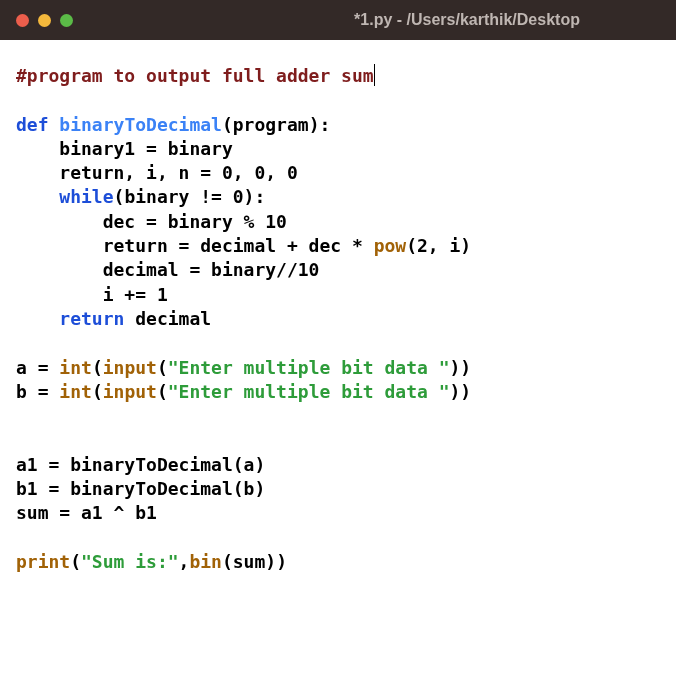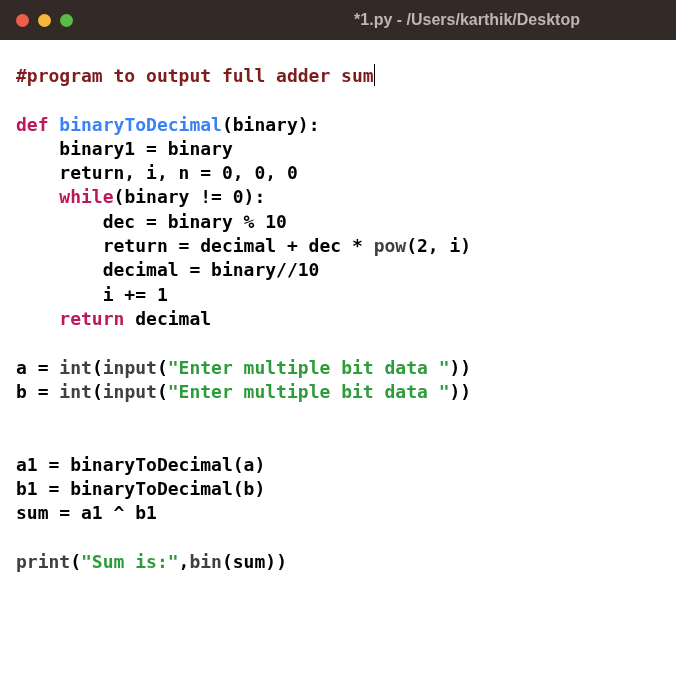--- a/index.html
+++ b/index.html
@@ -46,23 +46,23 @@
       margin-left: 28px;
     }
     .editor {
       padding: 24px 16px 16px 16px;
       white-space: pre;
       line-height: 1.35;
       font-weight: 600;
       color: #000;
     }
     .c-comment { color: #7f1d1d; }
-    .c-kw { color: #be185d; }
+    .c-kw { color: #1d4ed8; }
     .c-def { color: #3b82f6; }
-    .c-builtin { color: #404040; }
+    .c-builtin { color: #a16207; }
     .c-str { color: #2e9c3a; }
     .c-num { color: #000; font-weight: 700; }
     .cursor {
       display: inline-block;
       width: 1.5px;
       height: 22px;
       background: #000;
       vertical-align: -4px;
     }
   </style>
@@ -73,21 +73,21 @@
   <div class="traffic-lights">
     <div class="light red"></div>
     <div class="light yellow"></div>
     <div class="light green"></div>
   </div>
   <div class="title">*1.py - /Users/karthik/Desktop</div>
 </div>
 
 <div class="editor"><span class="c-comment">#program to output full adder sum</span><span class="cursor"></span>
 
-<span class="c-kw">def</span> <span class="c-def">binaryToDecimal</span>(<span>binary</span>):
+<span class="c-kw">def</span> <span class="c-def">binaryToDecimal</span>(<span>program</span>):
 <span>    binary1 = binary</span>
 <span>    return, i, n = </span><span class="c-num">0</span><span>, </span><span class="c-num">0</span><span>, </span><span class="c-num">0</span>
     <span class="c-kw">while</span><span>(binary != </span><span class="c-num">0</span><span>):</span>
 <span>        dec = binary % </span><span class="c-num">10</span>
 <span>        return = decimal + dec * </span><span class="c-builtin">pow</span><span>(</span><span class="c-num">2</span><span>, i)</span>
 <span>        decimal = binary//</span><span class="c-num">10</span>
 <span>        i += </span><span class="c-num">1</span>
     <span class="c-kw">return</span><span> decimal</span>
 
 <span>a = </span><span class="c-builtin">int</span><span>(</span><span class="c-builtin">input</span><span>(</span><span class="c-str">"Enter multiple bit data "</span><span>)</span><span>)</span>

